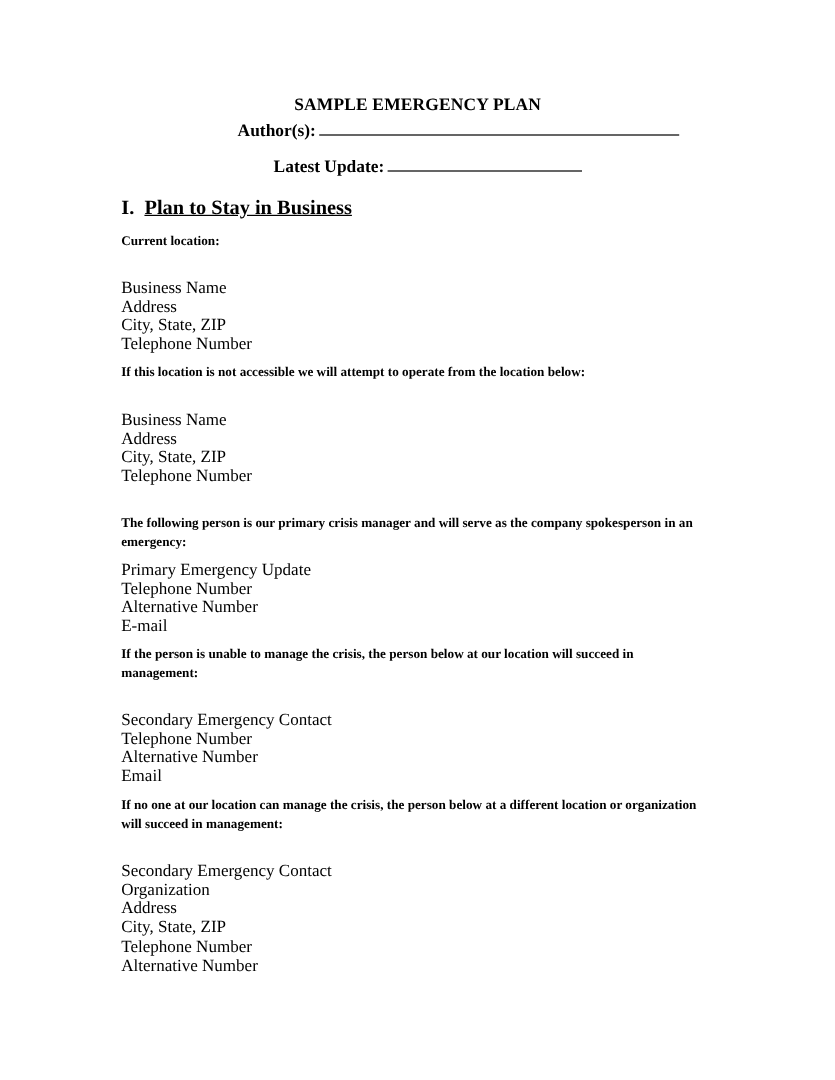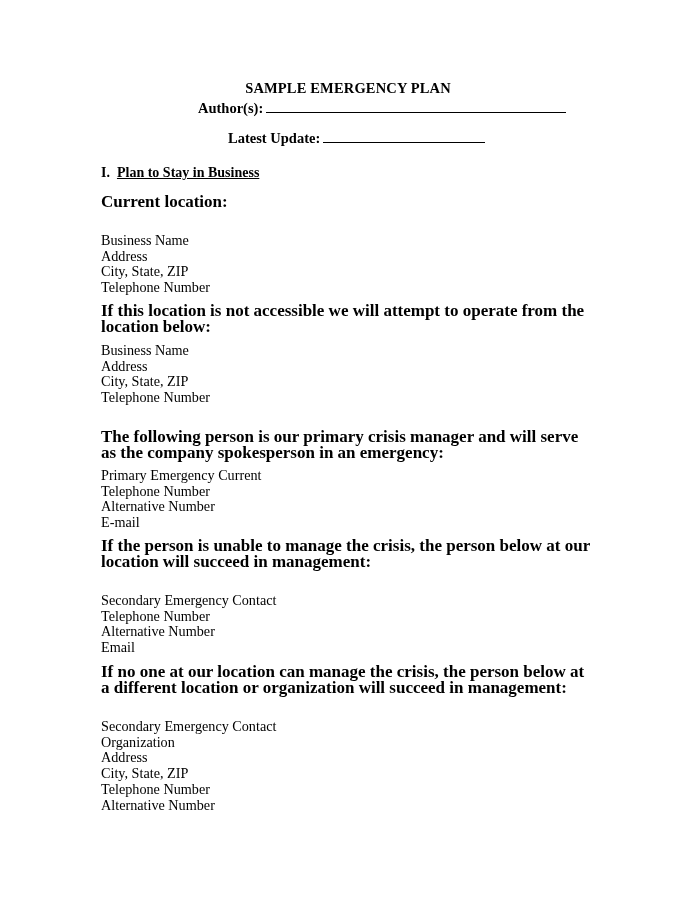--- a/index.html
+++ b/index.html
@@ -69,33 +69,33 @@
   .body-col {
     position: absolute;
     left: 101px;
     top: 0;
     width: 496px;
   }
 
   .section-heading {
     position: absolute;
     left: 0;
-    font-size: 14px;
+    font-size: 17px;
     font-weight: bold;
     line-height: 16px;
     white-space: nowrap;
   }
   .section-heading .numeral { text-decoration: none; }
   .section-heading .title   { text-decoration: underline; }
 
   .lead {
     position: absolute;
     left: 0;
     width: 492px;
-    font-size: 17px;
+    font-size: 11px;
     font-weight: bold;
     line-height: 15.7px;
     text-align: left;
   }
 
   .field-list {
     position: absolute;
     left: 0;
     width: 420px;
     font-size: 14.2px;
@@ -142,21 +142,21 @@
     <div class="lead" style="top:303px;">If this location is not accessible we will attempt to operate from the location below:</div>
     <div class="field-list" style="top:335px;">
       <span class="field">Business Name</span>
       <span class="field">Address</span>
       <span class="field">City, State, ZIP</span>
       <span class="field">Telephone Number</span>
     </div>
 
     <div class="lead" style="top:413px;margin-top:16px;">The following person is our primary crisis manager and will serve as the company spokesperson in an emergency:</div>
     <div class="field-list" style="top:460px;">
-      <span class="field">Primary Emergency Current</span>
+      <span class="field">Primary Emergency Update</span>
       <span class="field">Telephone Number</span>
       <span class="field">Alternative Number</span>
       <span class="field">E-mail</span>
     </div>
 
     <div class="lead" style="top:538px;">If the person is unable to manage the crisis, the person below at our location will succeed in management:</div>
     <div class="field-list" style="top:585px;">
       <span class="field">Secondary Emergency Contact</span>
       <span class="field">Telephone Number</span>
       <span class="field">Alternative Number</span>

